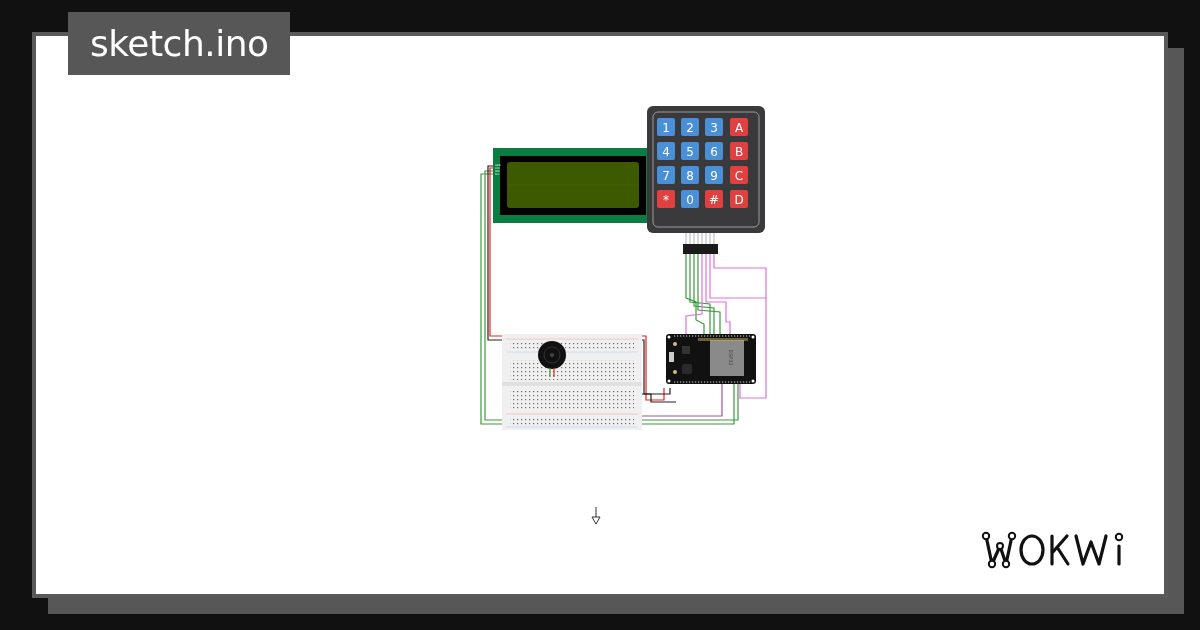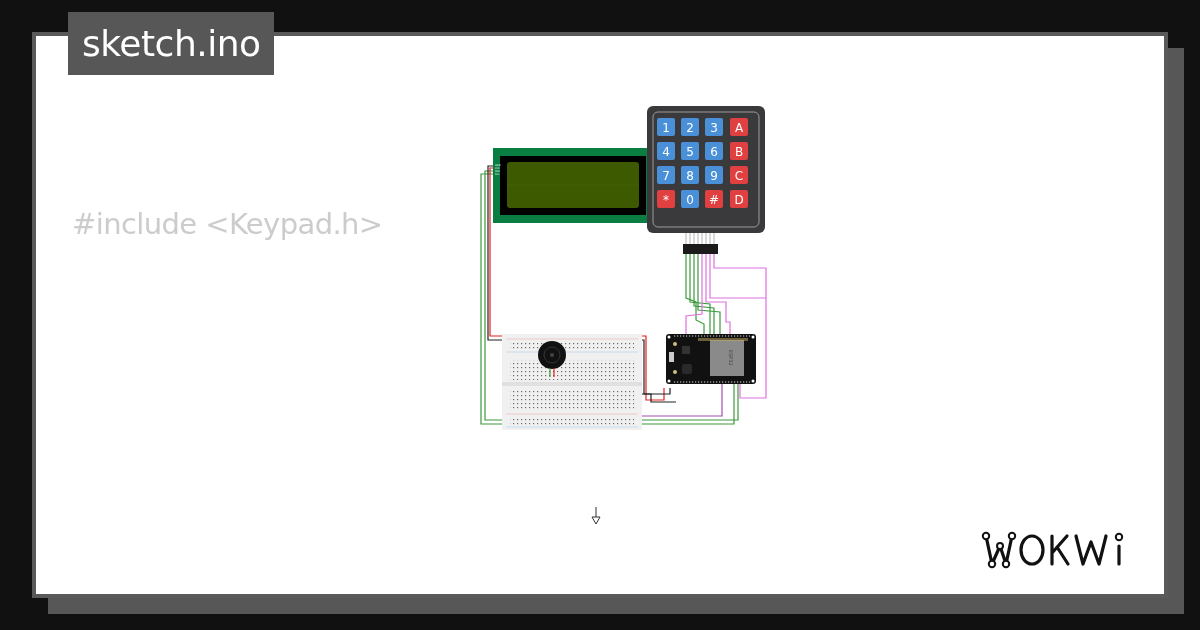--- a/index.html
+++ b/index.html
@@ -17,21 +17,21 @@
   .card {
     position: absolute; left: 32px; top: 32px;
     width: 1136px; height: 566px;
     background: #ffffff;
     border: 4px solid #5a5a5a;
     box-sizing: border-box;
     overflow: hidden;
   }
   .title-tab {
     position: absolute; left: 68px; top: 12px;
-    height: 63px; padding: 0 14px;
+    height: 63px; padding: 0 22px;
     background: #575757;
     color: #ffffff;
     font-family: "DejaVu Sans", sans-serif;
     font-size: 36px; line-height: 63px;
     letter-spacing: -0.5px;
     z-index: 5;
   }
   .code {
     position: absolute; left: 36px; top: 68px;
     margin: 0;
@@ -55,21 +55,20 @@
     width: 12px; height: 20px;
   }
 </style>
 </head>
 <body>
 
 <div class="shadow"></div>
 
 <div class="card">
   <div class="code">
-    <span class="code-line">#include &lt;Keypad.h&gt;</span>
     
     
     
     
     
     
     
   </div>
 
   <svg class="circuit" viewBox="0 0 320 330" xmlns="http://www.w3.org/2000/svg">

